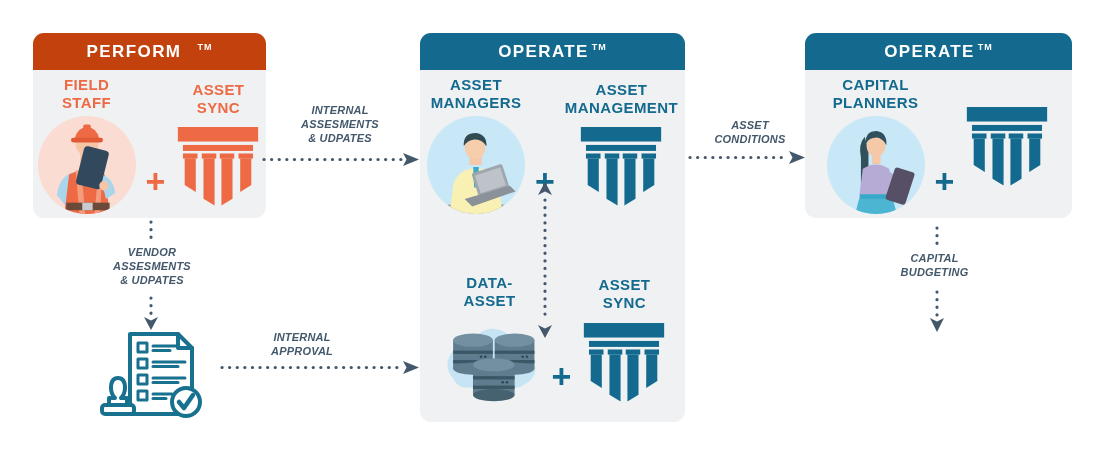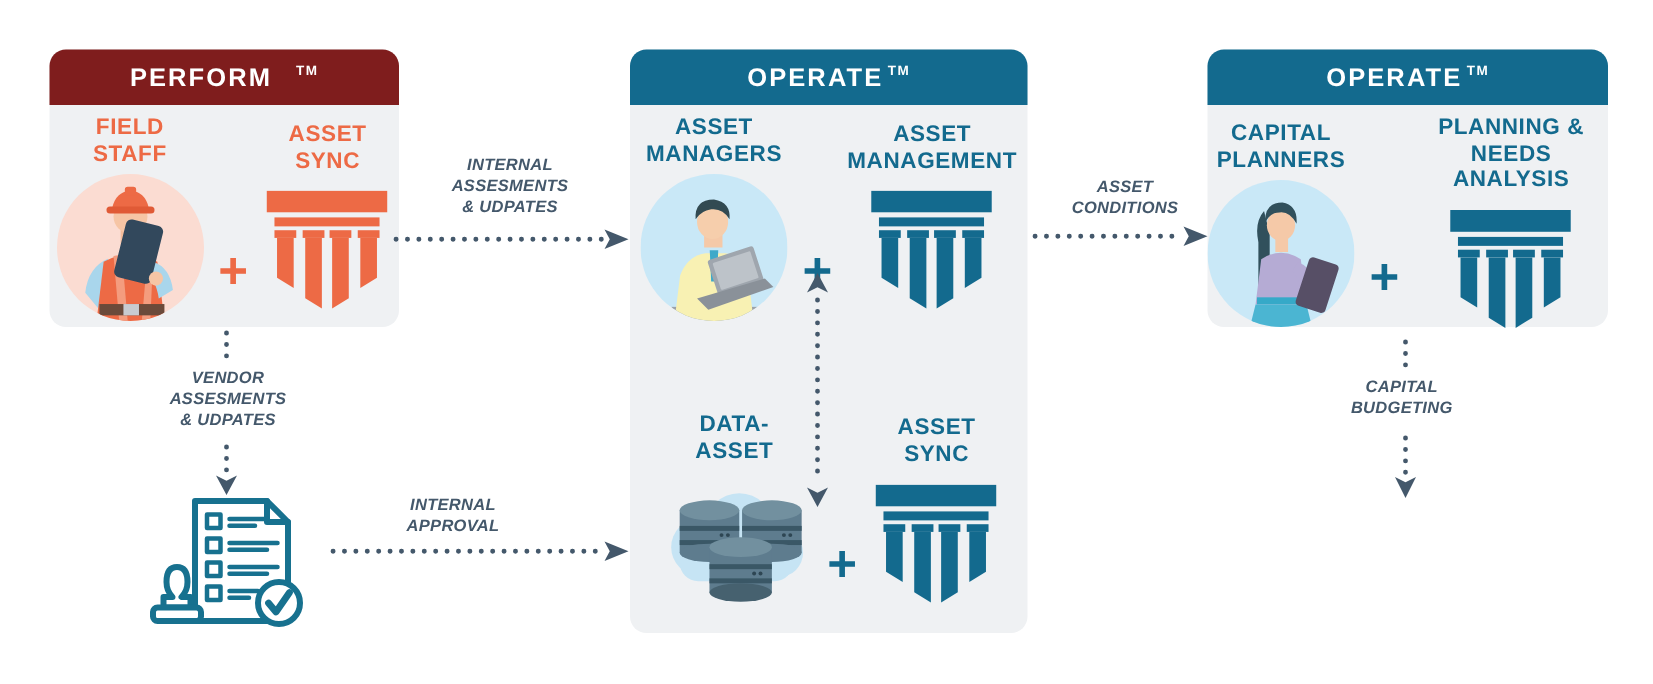--- a/index.html
+++ b/index.html
@@ -12,21 +12,21 @@
   }
   .canvas { position:absolute; inset:0; }
 
   .panel { position:absolute; border-radius:11px; background:#EFF1F3; }
   .panel-header {
     height:37px; border-radius:11px 11px 0 0;
     display:flex; align-items:center; justify-content:center;
     color:#ffffff; font-weight:800; font-size:17px; letter-spacing:1.4px;
   }
   .panel-header sup { font-size:9px; letter-spacing:1px; font-weight:600; transform:translateY(-5px); margin-left:3px; }
-  .orange-bg { background:#7f1d1d;gap:13px; }
+  .orange-bg { background:#c2410c;gap:13px; }
   .teal-bg   { background:#136A8E; }
   .orange-text { color:#ED6A45; }
   .teal-text   { color:#136A8E; }
 
   .panel-body { display:flex; justify-content:center; align-items:center; gap:10px; padding-top:6px; }
   .rows { display:flex; flex-direction:column; gap:54px; }
   .item { display:flex; flex-direction:column; align-items:center; }
   .item-label {
     font-weight:800; font-size:15px; line-height:1.18; letter-spacing:0.4px;
     text-align:center; white-space:pre-line; margin-bottom:5px;
@@ -239,22 +239,20 @@
             <rect x="35" y="83" width="34" height="5" fill="#36A9C8"></rect>
             <polygon points="34,88 70,88 74,104 30,104" fill="#4BB5D2"></polygon>
             <g transform="rotate(18 76 76)">
                 <rect x="66" y="56" width="22" height="36" rx="3" fill="#574F66"></rect>
               </g>
           </g>
         </svg>
       </div>
       <div class="plus teal-text">+</div>
       <div class="item">
-        <div class="item-label teal-text">PLANNING &amp;
-NEEDS ANALYSIS</div>
         <svg class="pillar" width="86" height="82" viewBox="0 0 100 96">
             <use href="#pillar-sym"></use>
           </svg>
       </div>
     </div>
   </section>
 
   <div class="connector-label" style="left:265px;top:104px;width:150px">INTERNAL
 ASSESMENTS
 &amp; UDPATES</div>

